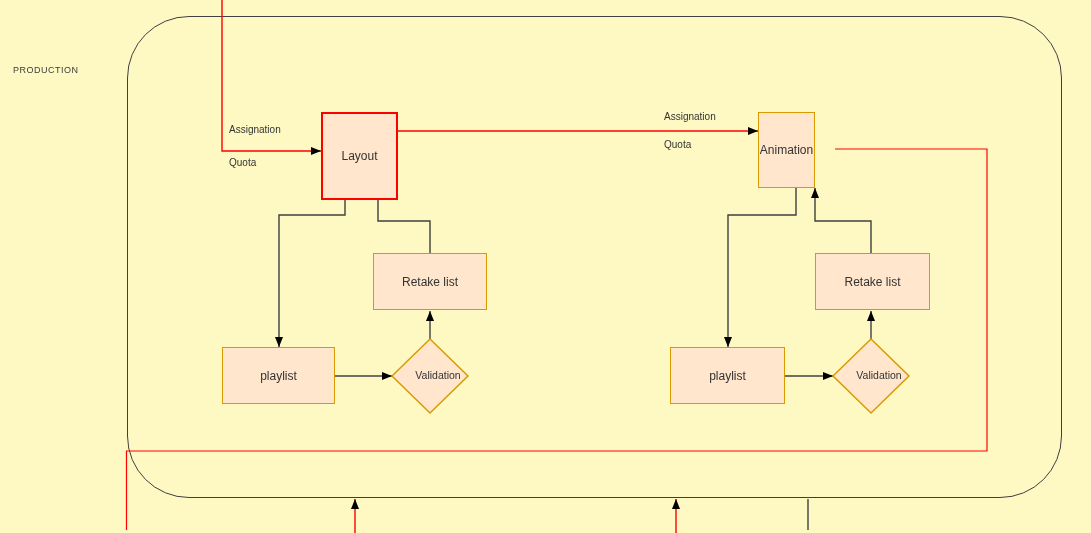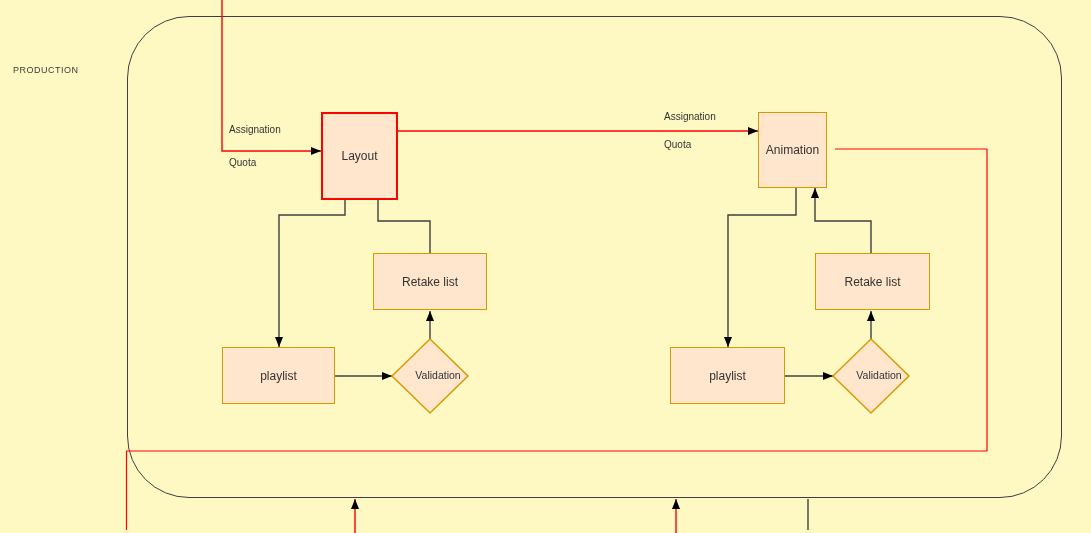--- a/index.html
+++ b/index.html
@@ -15,21 +15,21 @@
     position:absolute;left:13px;top:65px;font-size:9px;letter-spacing:.5px;color:#3c3c3c;
   }
   .connector-layer{position:absolute;left:0;top:0;width:1091px;height:533px;}
   .node{
     position:absolute;background:#ffe6cc;border:1.5px solid #d79b00;
     display:flex;align-items:center;justify-content:center;
     font-size:12px;color:#333333;box-sizing:border-box;text-align:center;
   }
   .node.highlight{border:2px solid #ff0000;}
   .node-layout{left:321px;top:112px;width:77px;height:88px;}
-  .node-animation{left:758px;top:112px;width:69px;height:76px;}
+  .node-animation{left:758px;top:112px;width:57px;height:76px;}
   .node-playlist-left{left:222px;top:347px;width:113px;height:57px;}
   .node-retake-left{left:373px;top:253px;width:114px;height:57px;}
   .node-playlist-right{left:670px;top:347px;width:115px;height:57px;}
   .node-retake-right{left:815px;top:253px;width:115px;height:57px;}
   .diamond-label{
     position:absolute;width:90px;text-align:center;font-size:10.5px;color:#333333;
   }
   .diamond-label.left{left:393px;top:369px;}
   .diamond-label.right{left:834px;top:369px;}
   .edge-label{

